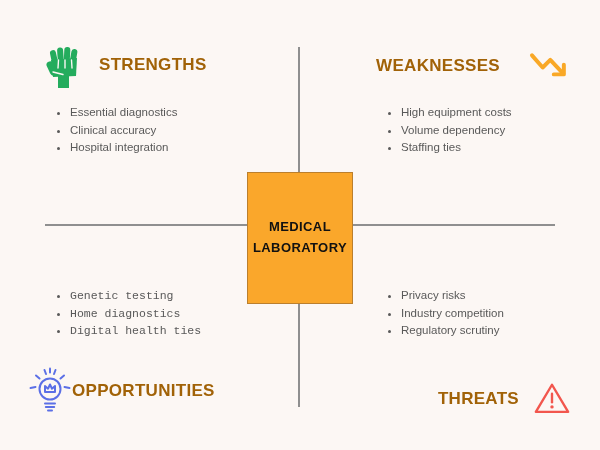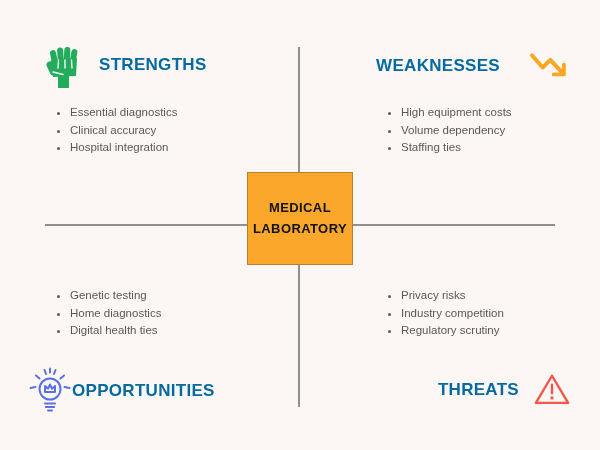--- a/index.html
+++ b/index.html
@@ -18,52 +18,52 @@
     width: 1.5px; height: 360px; background: #8F8F8F; z-index: 1;
   }
   .axis-h {
     position: absolute; left: 45px; top: 224px;
     width: 510px; height: 1.5px; background: #8F8F8F; z-index: 1;
   }
 
   
   .center-box {
     position: absolute; left: 247px; top: 172px;
-    width: 106px; height: 93px;
+    width: 106px; height: 132px;
     background: #FAA72B;
     border: 1px solid #BB7F2D;
     z-index: 2;
     display: flex; flex-direction: column;
     align-items: center; justify-content: center;
     text-align: center;
     font-weight: bold; font-size: 13px; letter-spacing: 0.4px;
     color: #111; line-height: 1.6;
   }
 
   
   .quad-header { position: absolute; display: flex; align-items: center; z-index: 2; }
   .quad-header .label {
-    font-size: 17px; font-weight: bold; color: #0369a1; letter-spacing: 0.3px;
+    font-size: 17px; font-weight: bold; color: #a16207; letter-spacing: 0.3px;
   }
   .hdr-strengths     { left: 44px;  top: 42px;  gap: 15px; }
   .hdr-weaknesses    { right: 33px; top: 50px;  gap: 29px; }
   .hdr-opportunities { left: 28px;  top: 366px; }
-  .hdr-threats       { right: 29px; top: 372px; gap: 14px; }
+  .hdr-threats       { right: 29px; top: 381px; gap: 14px; }
   .icon-box { display: flex; align-items: center; justify-content: center; }
 
   
   .quad-list {
     position: absolute; z-index: 2;
     list-style: disc; padding-left: 17px;
     font-size: 11.5px; color: #595959; line-height: 13px;
   }
   .quad-list li { margin-bottom: 4.5px; }
   .list-strengths     { left: 53px;  top: 106px; }
   .list-weaknesses    { left: 384px; top: 106px; }
-  .list-opportunities { left: 53px;  top: 289px; }
+  .list-opportunities { left: 53px;  top: 289px; font-family: Liberation Mono, monospace; }
   .list-threats       { left: 384px; top: 289px; }
 </style>
 </head>
 <body>
 
 <div class="canvas">
 
   <div class="axis-v"></div>
   <div class="axis-h"></div>
 

